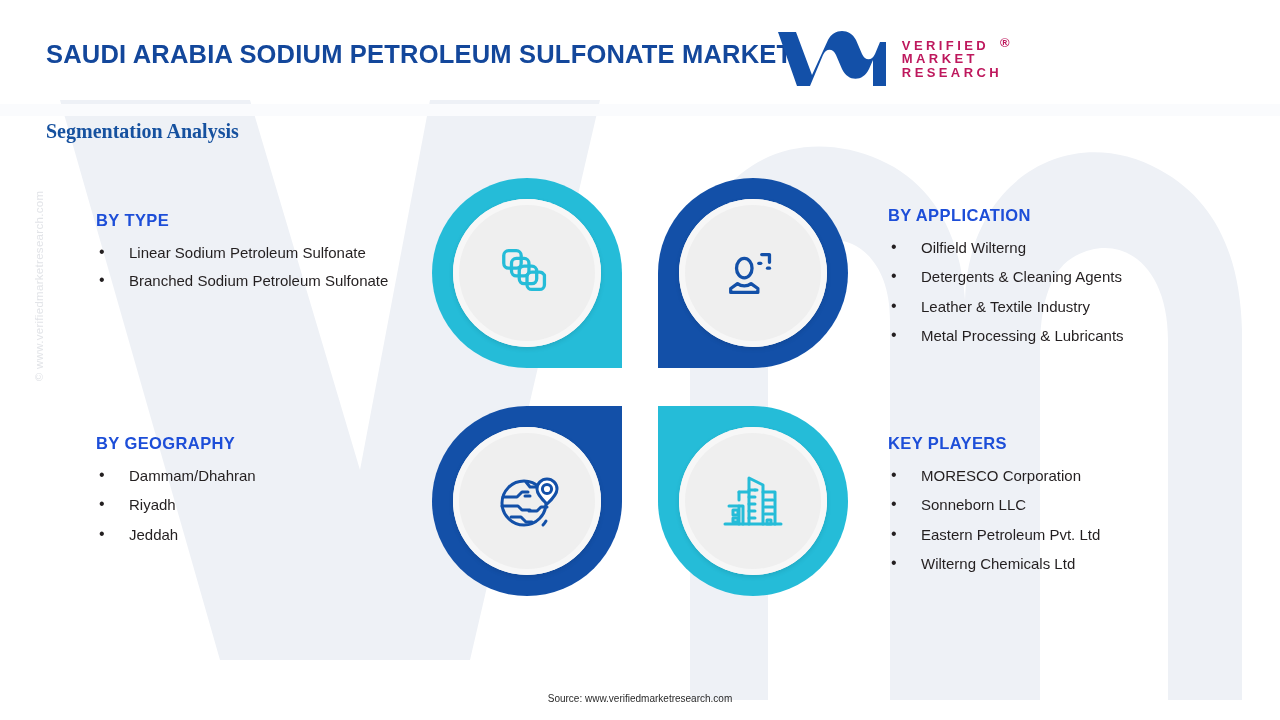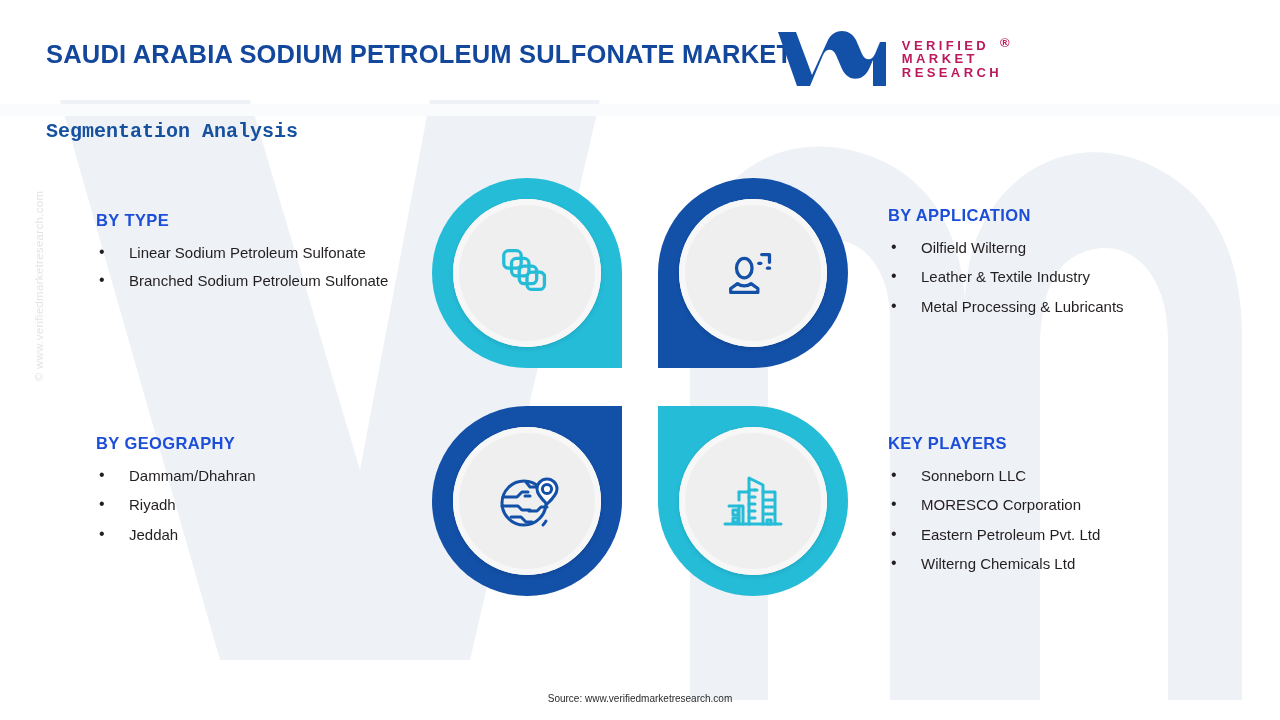--- a/index.html
+++ b/index.html
@@ -34,21 +34,21 @@
     font-family:"Liberation Sans", sans-serif;
   }
   .reg{
     position:absolute; right:-11px; top:-3px;
     font-size:9px; color:#2fb8c8; font-weight:bold; letter-spacing:0;
   }
 
   .subtitle{
     position:absolute; left:46px; top:120px; z-index:3;
     font-size:20px; font-weight:bold; color:#16519f;
-    font-family:Liberation Mono, monospace;
+    font-family:Liberation Serif, serif;
   }
 
   
   .side-mark{
     position:absolute; left:-86px; top:280px; width:250px;
     transform:rotate(-90deg); transform-origin:center;
     font-size:11.5px; color:#e2e4e8; letter-spacing:.3px;
     white-space:nowrap; text-align:center; z-index:3;
   }
 
@@ -173,30 +173,31 @@
     <li>Dammam/Dhahran</li>
     <li>Riyadh</li>
     <li>Jeddah</li>
   </ul>
 </div>
 
 <div class="col col-right blk-app">
   <div class="cat-head">BY APPLICATION</div>
   <ul class="items">
     <li>Oilfield Wilterng</li>
+    <li>Detergents &amp; Cleaning Agents</li>
     <li>Leather &amp; Textile Industry</li>
     <li>Metal Processing &amp; Lubricants</li>
   </ul>
 </div>
 
 <div class="col col-right blk-key">
   <div class="cat-head">KEY PLAYERS</div>
   <ul class="items">
+    <li>MORESCO Corporation</li>
     <li>Sonneborn LLC</li>
-    <li>MORESCO Corporation</li>
     <li>Eastern Petroleum Pvt. Ltd</li>
     <li>Wilterng Chemicals Ltd</li>
   </ul>
 </div>
 
 <div class="quad">
 
   <div class="q q-tl">
     <div class="ring"></div>
     <div class="disc">

